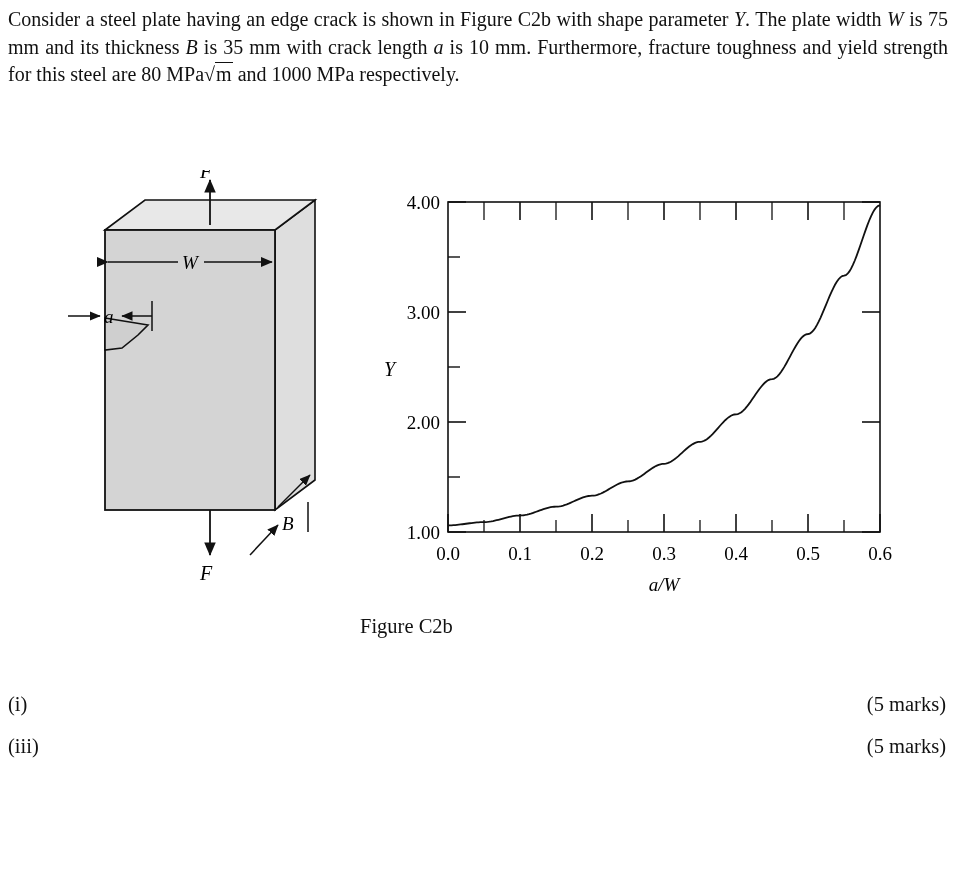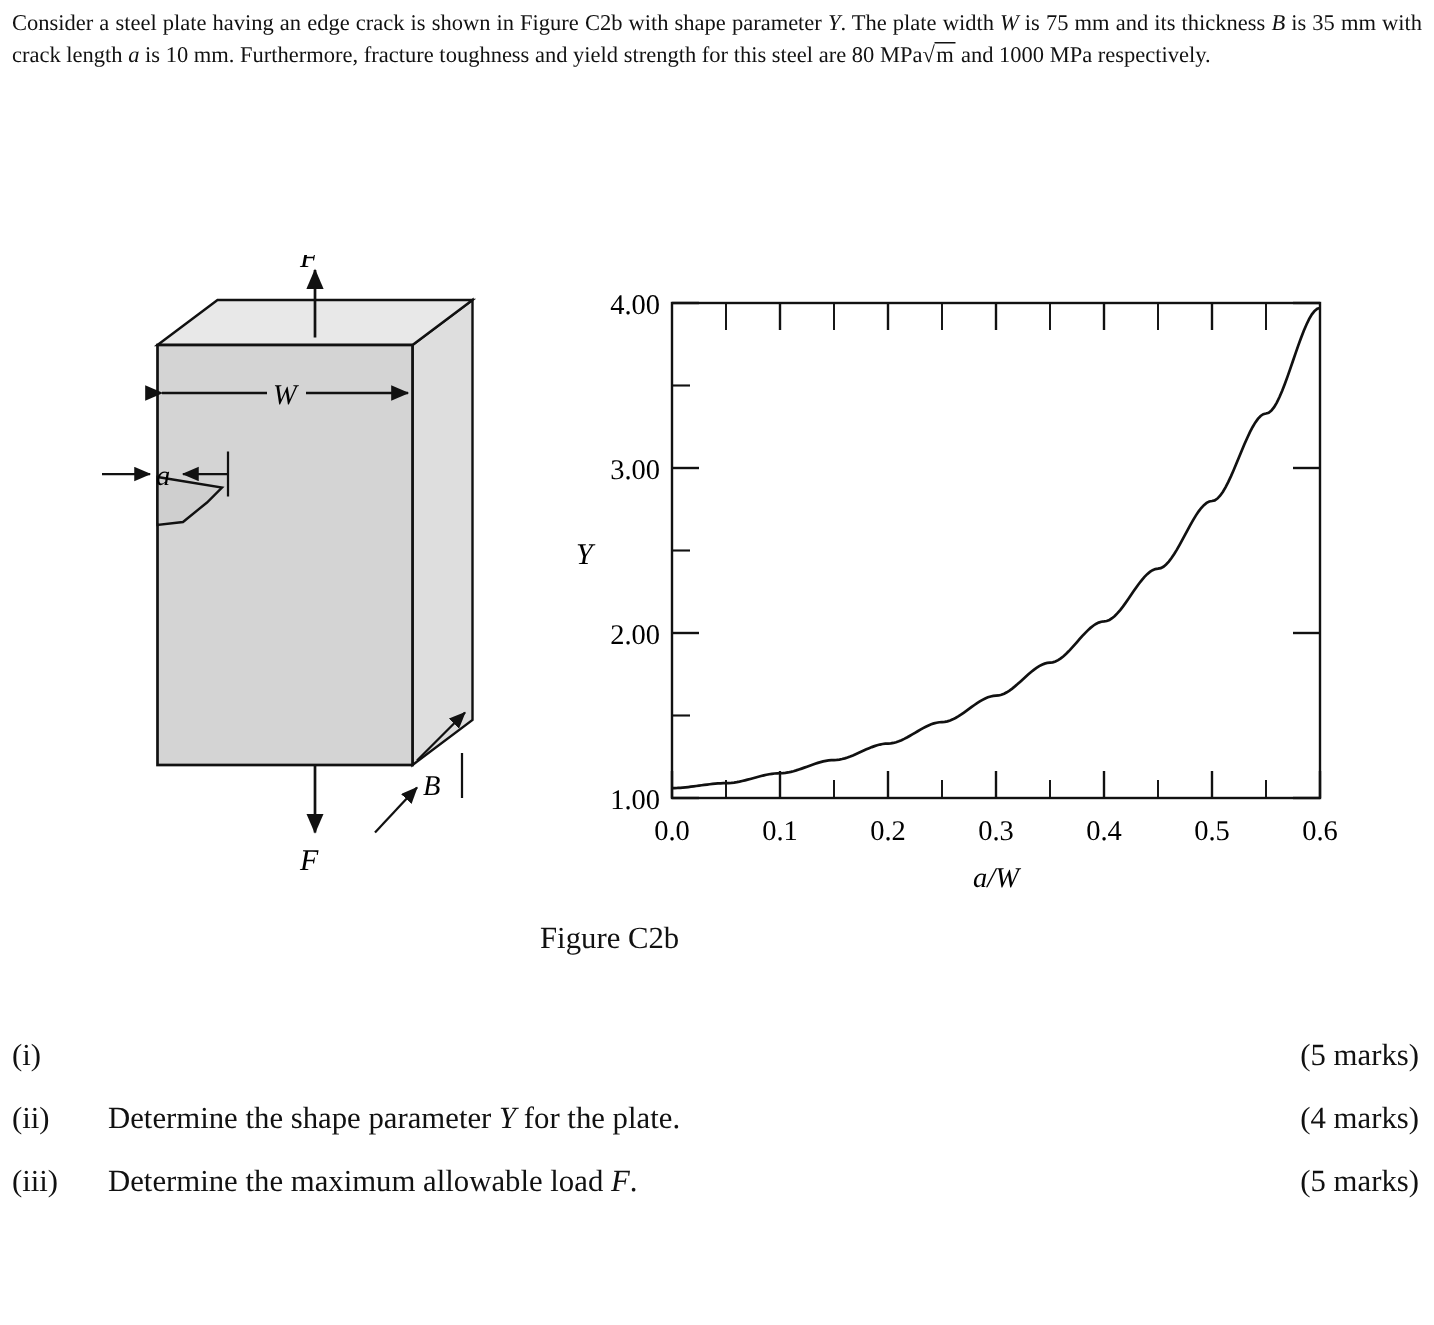--- a/index.html
+++ b/index.html
@@ -18,21 +18,21 @@
   .page {
     position: absolute;
     inset: 0;
   }
   
   #problem-statement {
     position: absolute;
     left: 8px;
     top: 6px;
     width: 940px;
-    font-size: 15px;
+    font-size: 20px;
     line-height: 1.38;
     text-align: justify;
     text-justify: inter-word;
   }
   .it { font-style: italic; }
   .sqrt-wrap { white-space: nowrap; }
   .radicand {
     border-top: 1px solid #111;
     padding: 0 1px 0 1px;
   }
@@ -229,26 +229,20 @@
     <div id="figure-caption">Figure C2b</div>
   </div>
 
   <div id="questions">
 
     <div class="q-row q1">
       <span class="q-label">(i)</span>
       <span class="q-marks-next">(5 marks)</span>
     </div>
 
-    <div class="q-row" style="margin-top:14px;">
-      <span class="q-label">(ii)</span>
-      <span class="q-text"><span>Determine the shape parameter </span><span class="it">Y</span><span> for the plate.</span></span>
-      <span class="q-marks">(4 marks)</span>
-    </div>
 
     <div class="q-row" style="margin-top:14px;">
       <span class="q-label">(iii)</span>
-      <span class="q-text"><span>Determine the maximum allowable load </span><span class="it">F</span><span>.</span></span>
       <span class="q-marks">(5 marks)</span>
     </div>
 
   </div>
 </div>
 
 </body></html>

